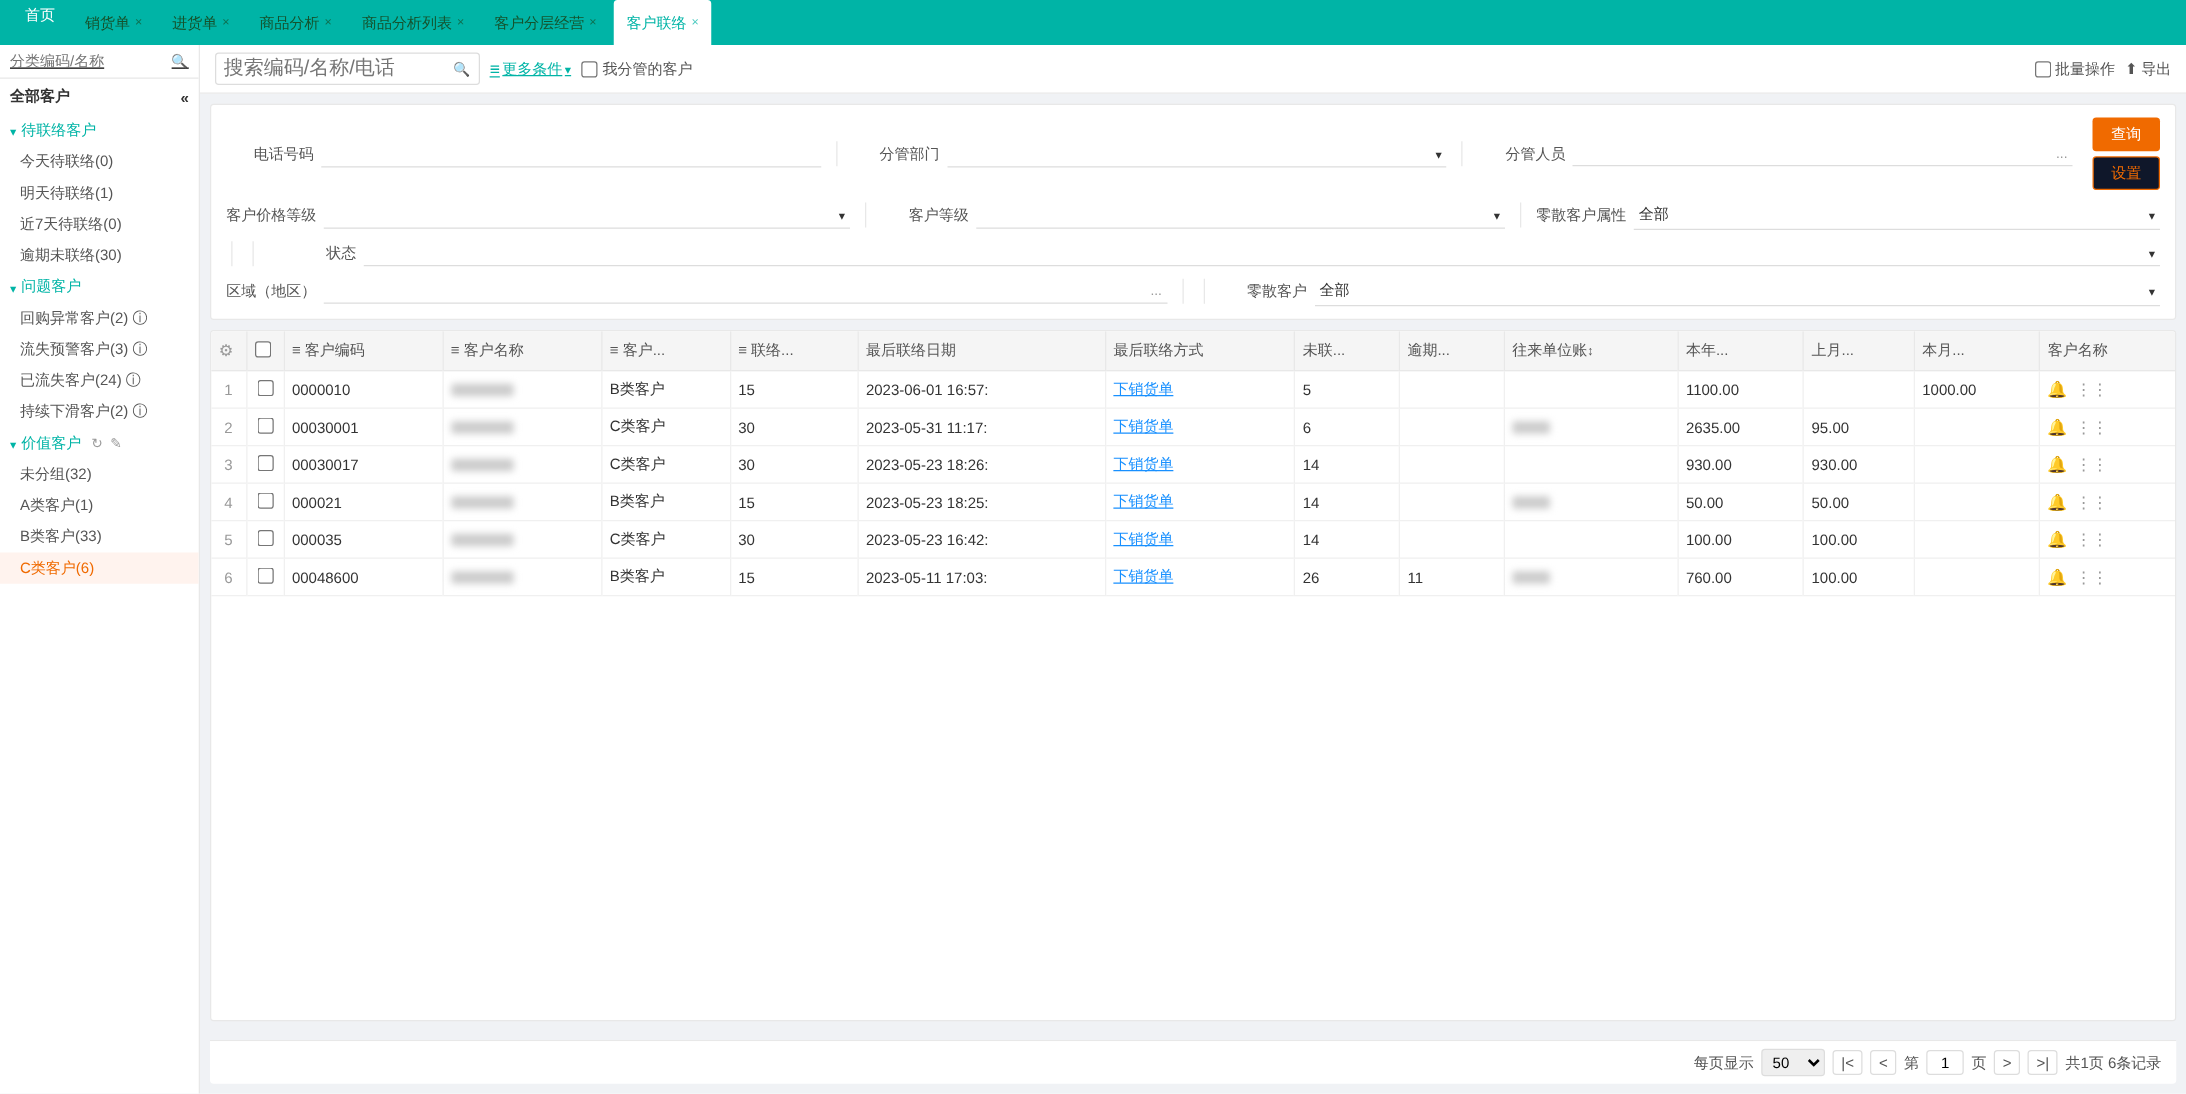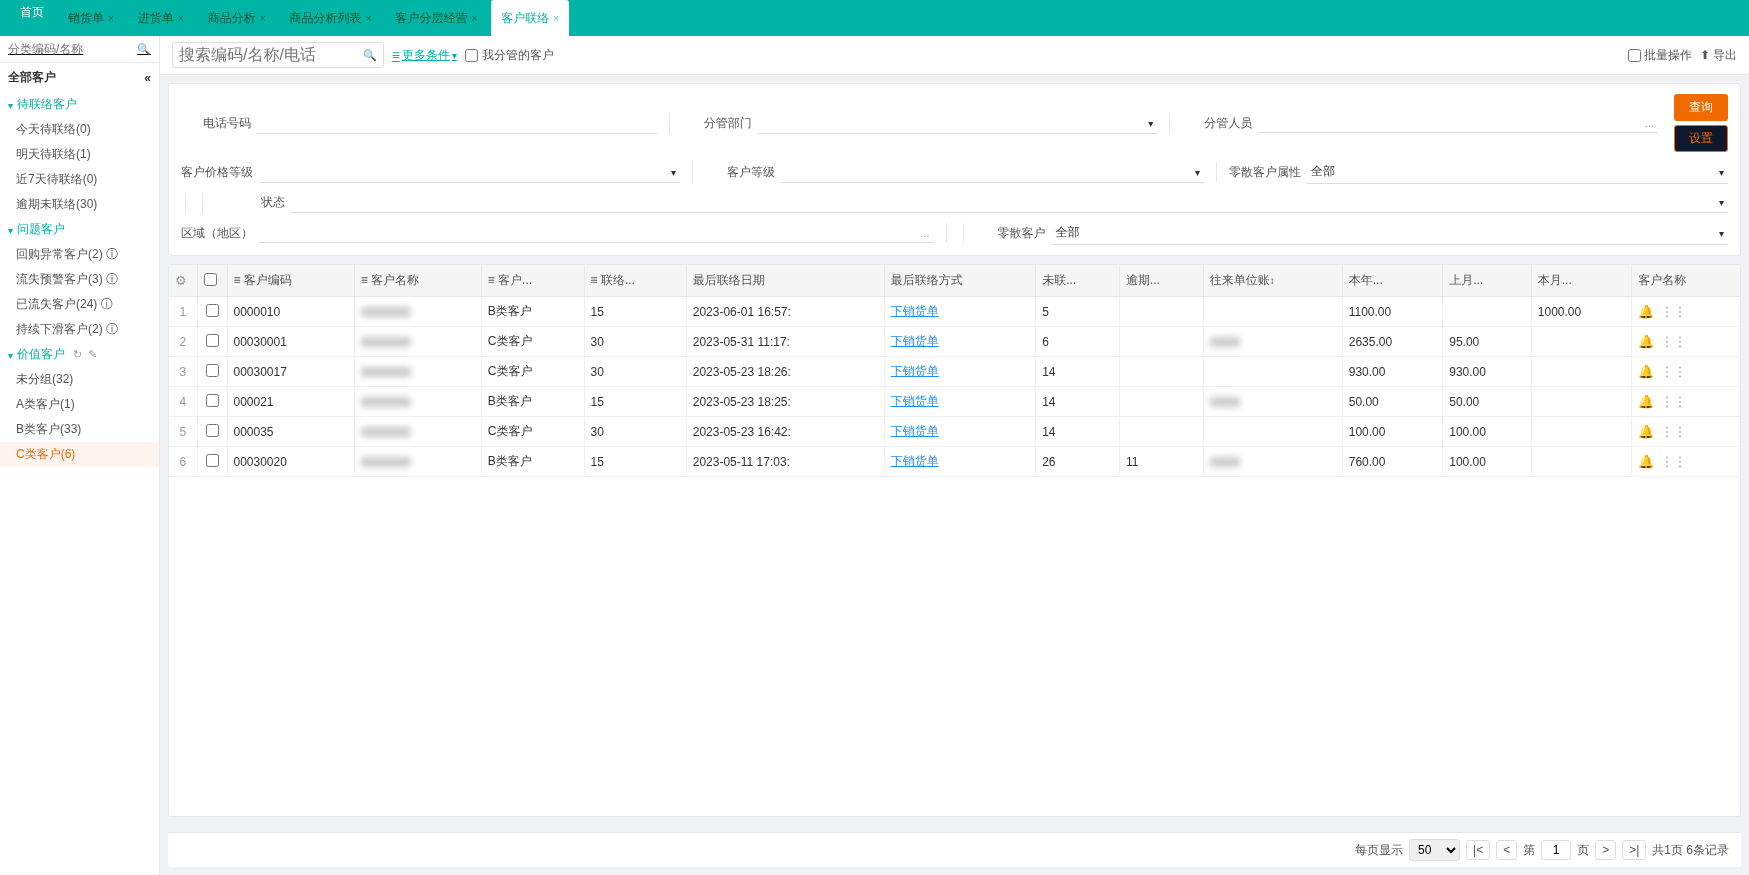--- a/index.html
+++ b/index.html
@@ -692,21 +692,21 @@
     <td>
       <div class="col-actions">
         <span class="gear-icon">🔔</span>
         <span class="grid-icon">⋮⋮</span>
       </div>
     </td>
   </tr>
             <tr>
     <td class="row-num">6</td>
     <td class="col-check"><input type="checkbox" style=""></td>
-    <td>00030020</td>
+    <td>00048600</td>
     <td><span style="display:inline-block;filter:blur(3px);background:#ccc;border-radius:2px;min-width:50px;height:10px;vertical-align:middle;">&nbsp;&nbsp;&nbsp;&nbsp;&nbsp;&nbsp;&nbsp;&nbsp;</span></td>
     <td>B类客户</td>
     <td>15</td>
     <td>2023-05-11 17:03:</td>
     <td><span class="link-text">下销货单</span></td>
     <td>26</td>
     <td>11</td>
     <td><span style="display:inline-block;filter:blur(3px);background:#ccc;border-radius:2px;min-width:30px;height:10px;vertical-align:middle;">&nbsp;&nbsp;&nbsp;&nbsp;</span></td>
     <td>760.00</td>
     <td>100.00</td>

